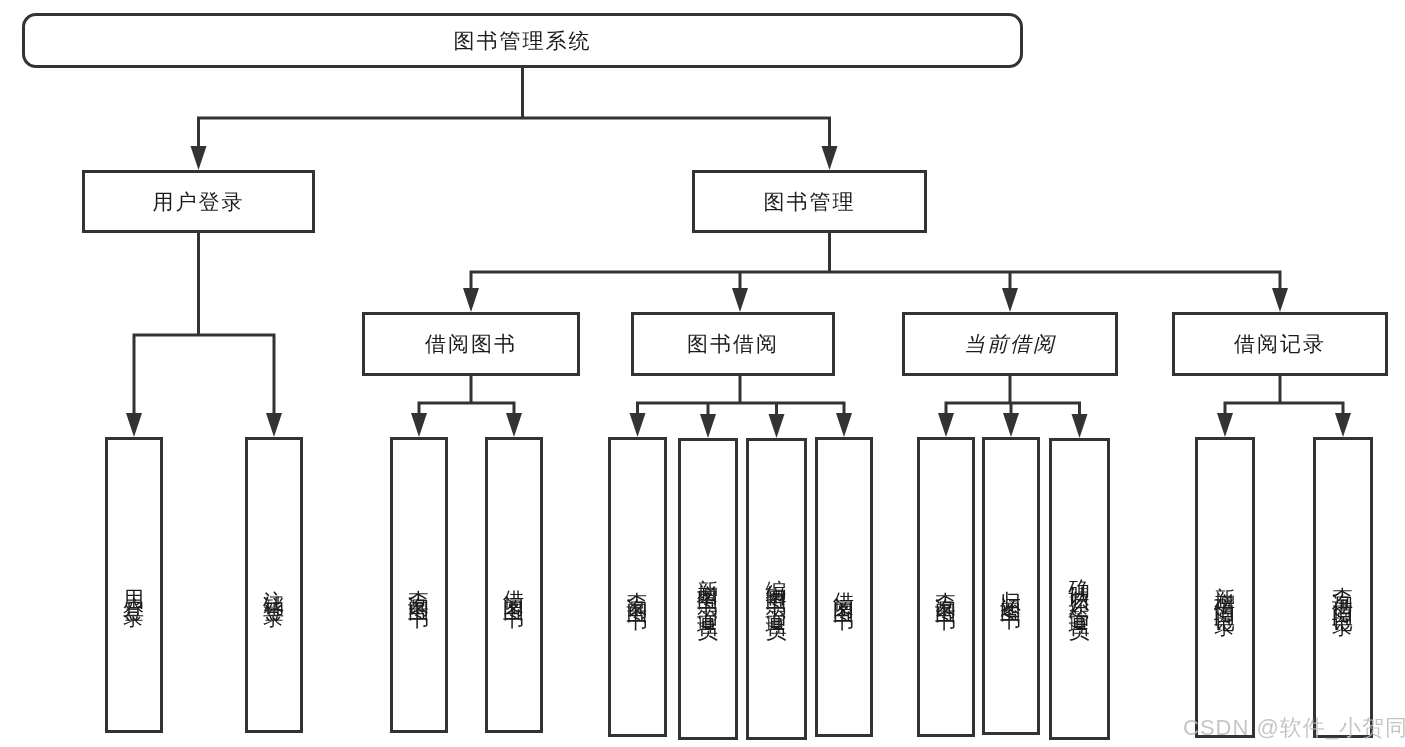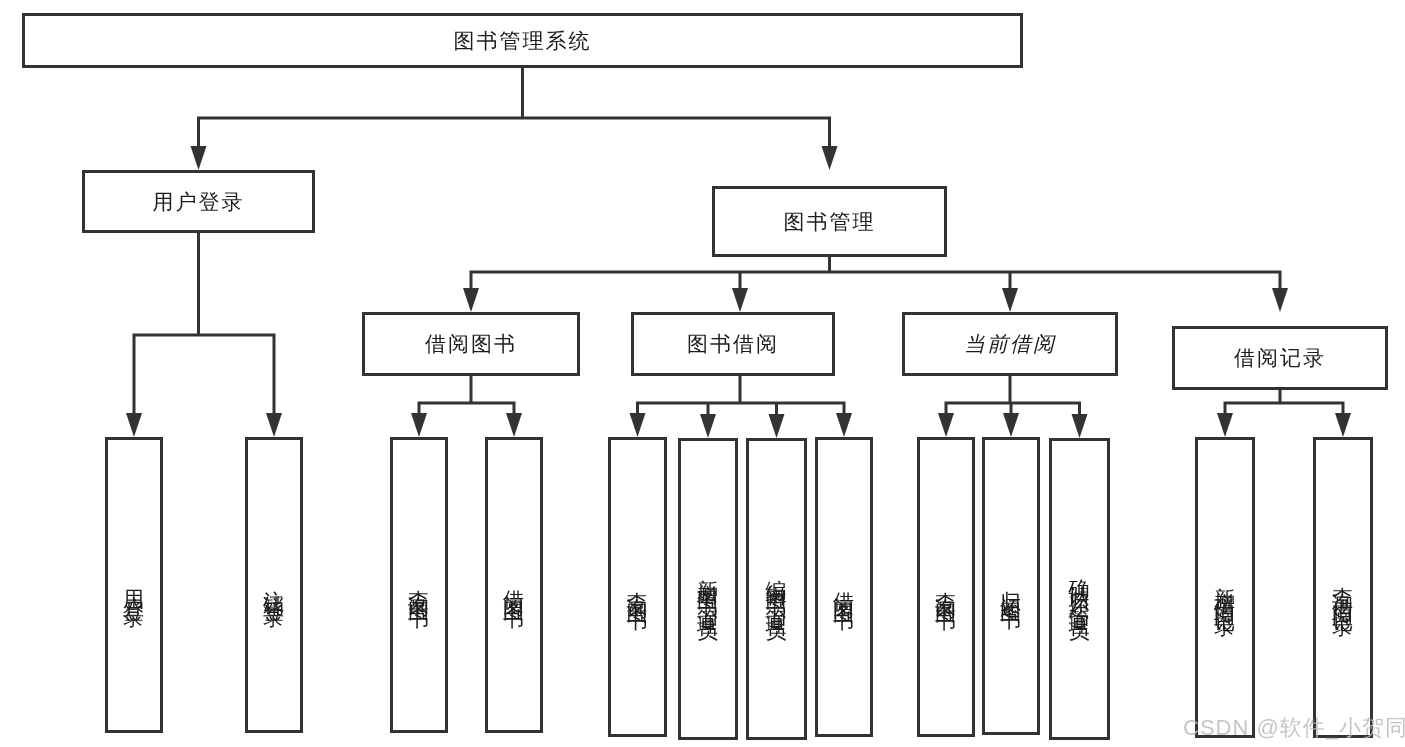--- a/index.html
+++ b/index.html
@@ -42,39 +42,39 @@
       <polygon points="700,414 716,414 708,438" fill="#333333"></polygon>
       <polygon points="768.5,414 784.5,414 776.5,438" fill="#333333"></polygon>
       <polygon points="836,413 852,413 844,437" fill="#333333"></polygon>
       <polygon points="938,413 954,413 946,437" fill="#333333"></polygon>
       <polygon points="1003,413 1019,413 1011,437" fill="#333333"></polygon>
       <polygon points="1071.5,414 1087.5,414 1079.5,438" fill="#333333"></polygon>
       <polygon points="1217,413 1233,413 1225,437" fill="#333333"></polygon>
       <polygon points="1335,413 1351,413 1343,437" fill="#333333"></polygon>
     </svg>
   <div id="nodes">
-      <div class="node h" style="left: 22px; top: 13px; width: 1001px; height: 55px;">
+      <div class="node h" style="left: 22px; top: 13px; width: 1001px; height: 55px; border-radius: 14px;">
         <span>图书管理系统</span>
       </div>
       <div class="node h" style="left: 82px; top: 170px; width: 233px; height: 63px;">
         <span>用户登录</span>
       </div>
-      <div class="node h" style="left: 712px; top: 170px; width: 235px; height: 71px; margin-top: 16px;">
+      <div class="node h" style="left: 692px; top: 170px; width: 235px; height: 63px;">
         <span>图书管理</span>
       </div>
       <div class="node h" style="left: 362px; top: 312px; width: 218px; height: 64px;">
         <span>借阅图书</span>
       </div>
       <div class="node h" style="left: 631px; top: 312px; width: 204px; height: 64px;">
         <span>图书借阅</span>
       </div>
       <div class="node h" style="left: 902px; top: 312px; width: 216px; height: 64px; font-style: italic;">
         <span>当前借阅</span>
       </div>
-      <div class="node h" style="left: 1172px; top: 312px; width: 216px; height: 64px; margin-top: 14px;">
+      <div class="node h" style="left: 1172px; top: 312px; width: 216px; height: 64px;">
         <span>借阅记录</span>
       </div>
       <div class="node v" style="left: 105px; top: 437px; width: 58px; height: 296px;">
         <span>用户登录</span>
       </div>
       <div class="node v" style="left: 245px; top: 437px; width: 58px; height: 296px;">
         <span>注销登录</span>
       </div>
       <div class="node v" style="left: 390px; top: 437px; width: 58px; height: 296px;">
         <span>查询图书</span>

